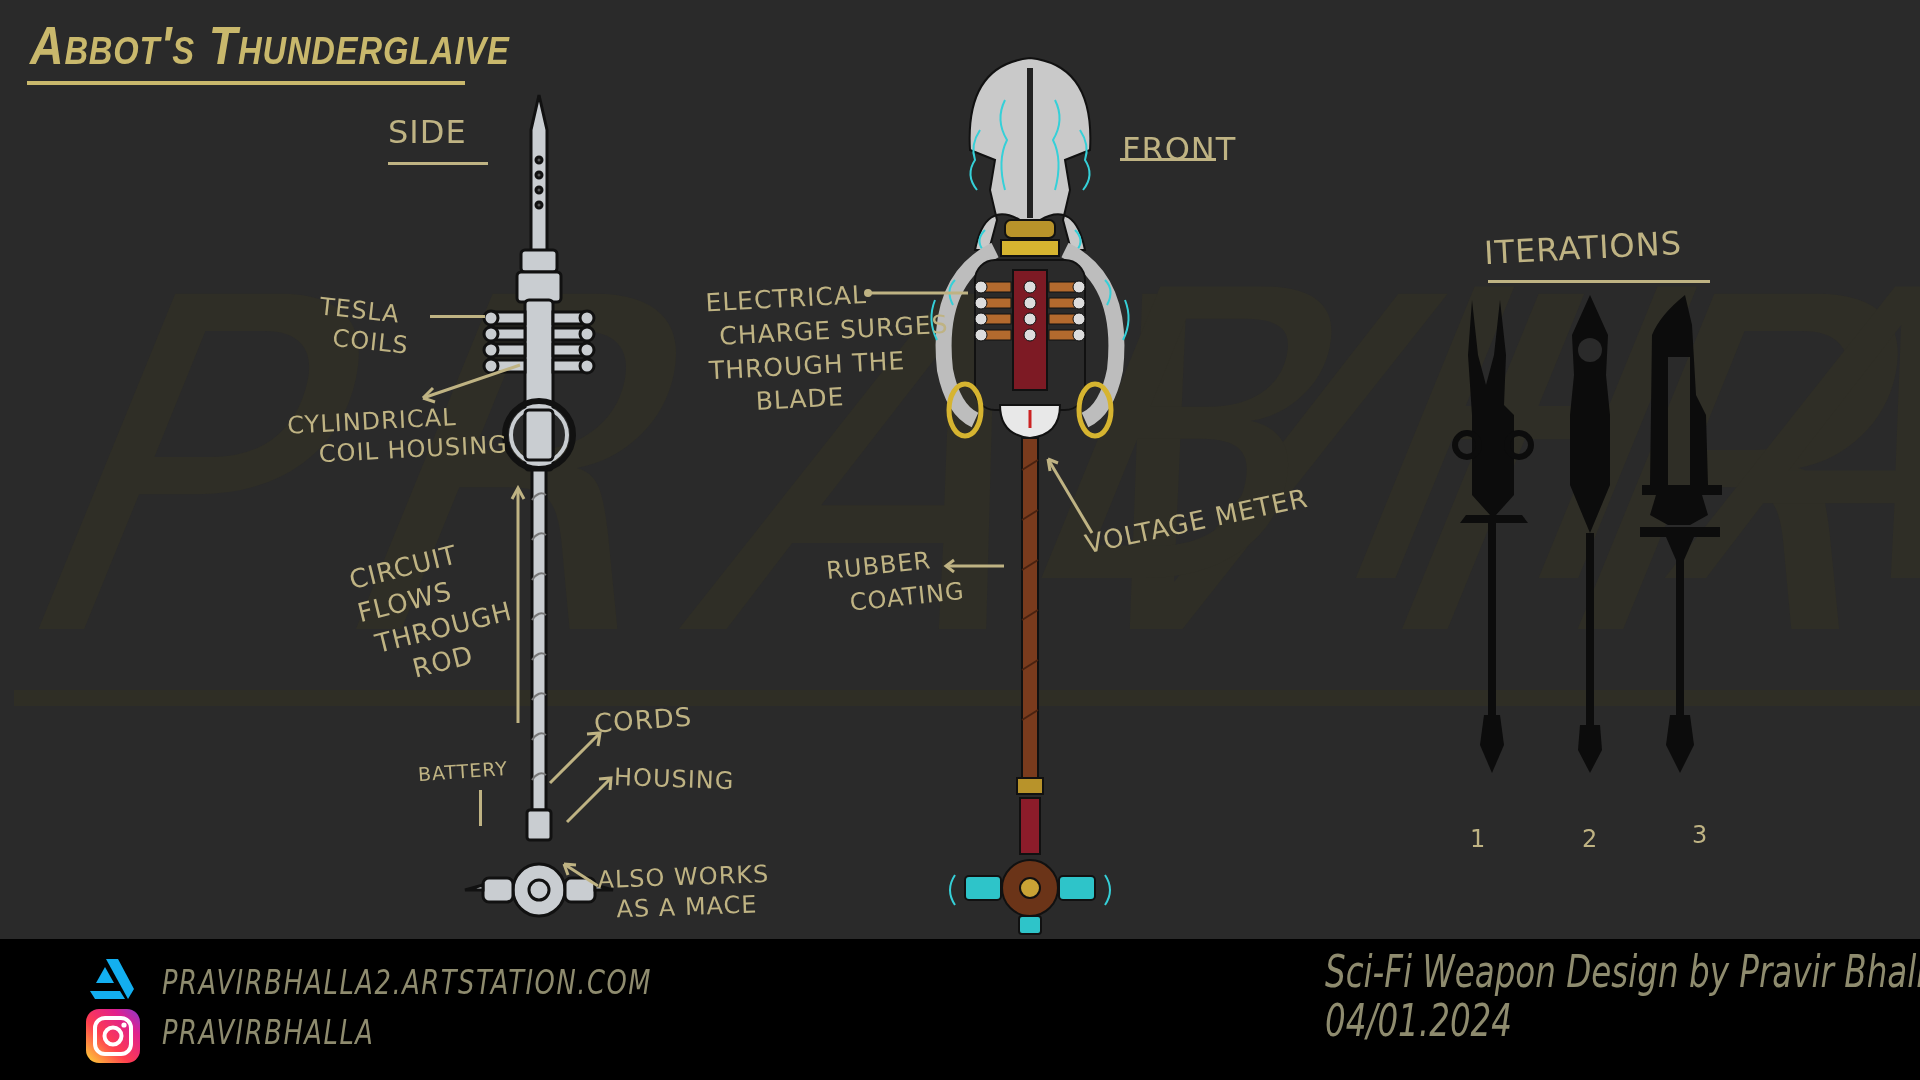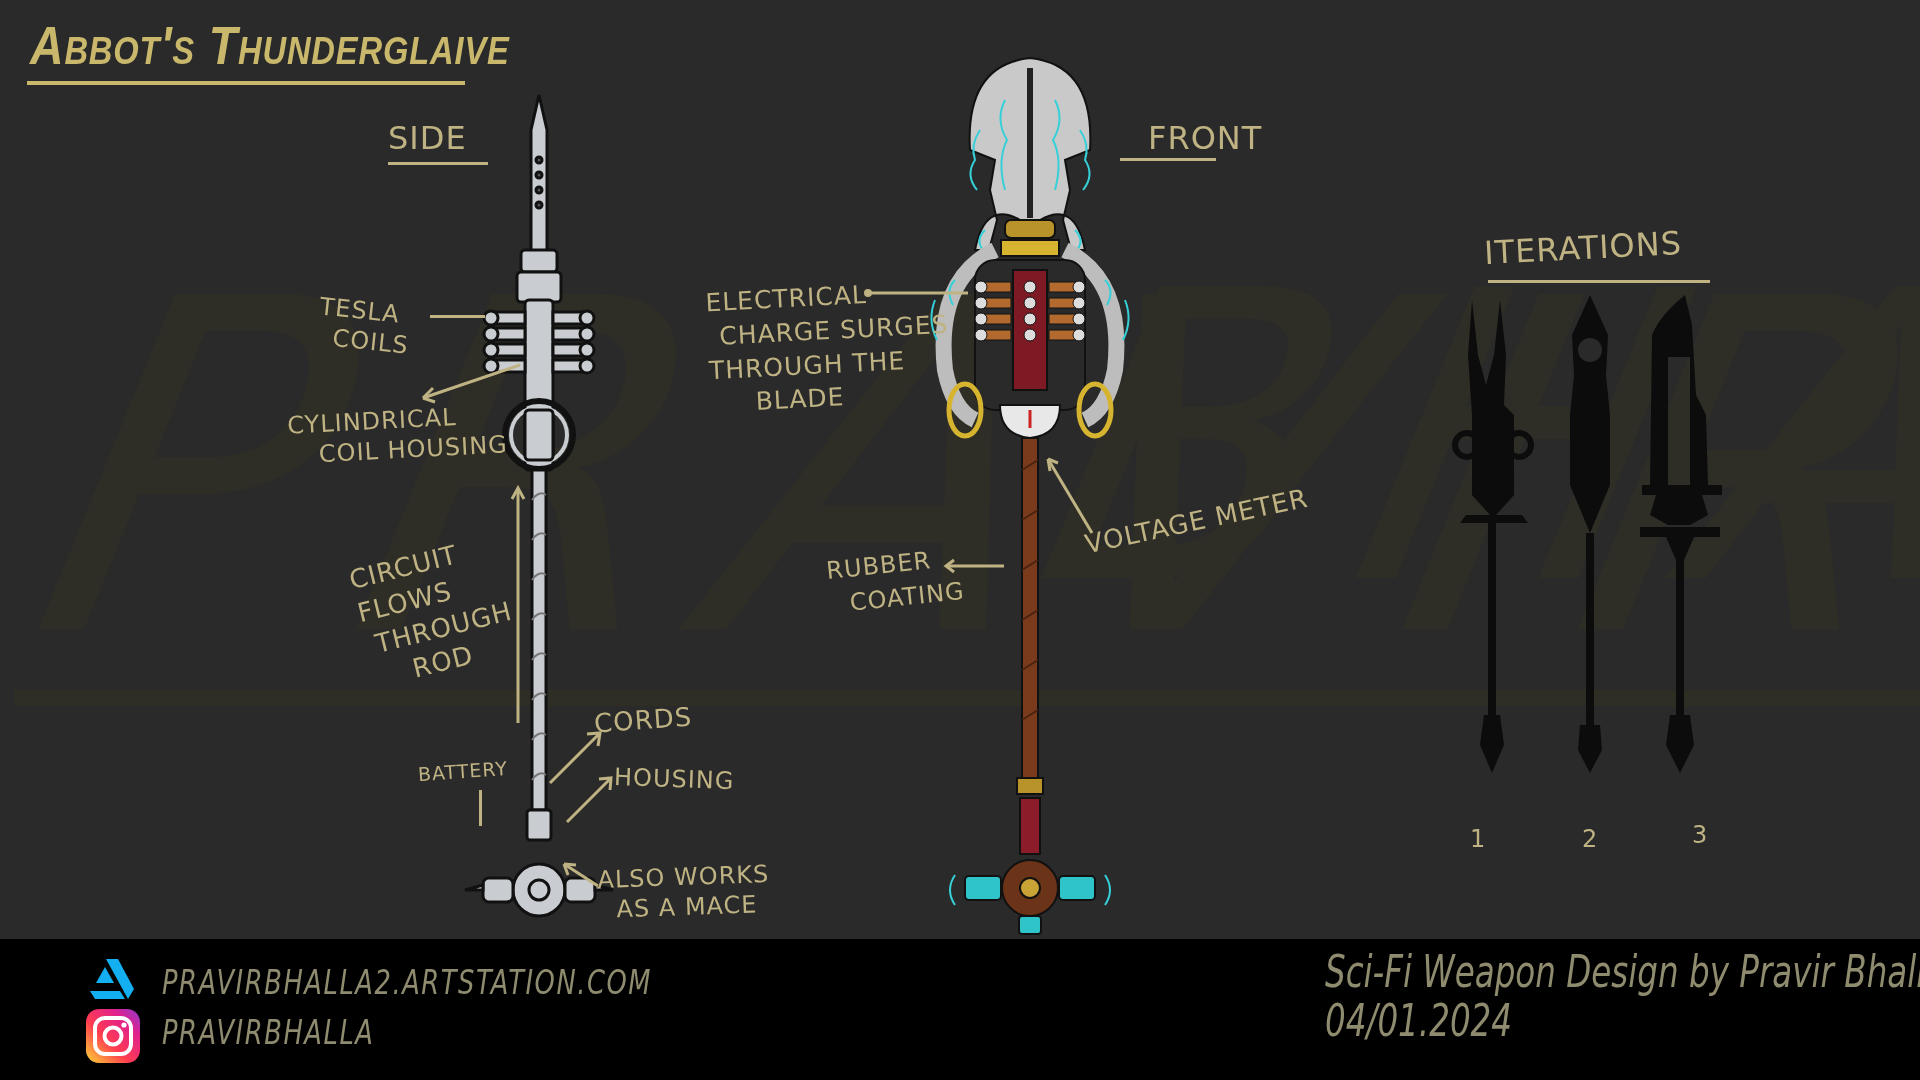--- a/index.html
+++ b/index.html
@@ -33,21 +33,21 @@
 
 <div class="canvas">
 
   <div class="watermark" style="left:60px; top:240px;">PRAVIR</div>
   <div class="watermark" style="left:1060px; top:240px; font-size:400px;">BHALLA</div>
   <div class="wm-line"></div>
 
   <div class="title">Abbot's Thunderglaive</div>
   <div class="title-underline"></div>
 
-  <div class="hand heading" style="left:388px; top:118px;">Side</div>
+  <div class="hand heading" style="left:388px; top:112px;">Side</div>
   <div class="uline" style="left:388px; top:162px; width:100px;"></div>
 
   <svg class="icon" style="left:455px; top:90px;" width="170" height="830" viewBox="0 0 170 830">
     <g stroke="#111" stroke-width="3" fill="#c9cdd1">
 
       <path d="M84 5 L92 40 L92 170 L84 180 L76 170 L76 40 Z"></path>
       <g fill="#555">
           <circle cx="84" cy="70" r="3"></circle>
           <circle cx="84" cy="85" r="3"></circle>
           <circle cx="84" cy="100" r="3"></circle>
@@ -147,21 +147,21 @@
 
   <div class="hand" style="left:598px; top:862px; font-size:24px; transform:rotate(-2deg);">
     <div>Also Works</div>
     <div style="padding-left:18px;">As  A  Mace</div>
   </div>
   <svg class="icon" style="left:560px; top:860px;" width="40" height="30">
     <line x1="38" y1="26" x2="4" y2="4" stroke="#bfb383" stroke-width="3"></line>
     <path d="M4 4 L16 5 M4 4 L8 15" stroke="#bfb383" stroke-width="3" fill="none"></path>
   </svg>
 
-  <div class="hand heading" style="left:1122px; top:118px;margin-left:26px;">Front</div>
+  <div class="hand heading" style="left:1122px; top:129px;">Front</div>
   <div class="uline" style="left:1120px; top:158px; width:96px;"></div>
 
   <svg class="icon" style="left:925px; top:50px;" width="210" height="890" viewBox="0 0 210 890">
 
     <path d="M105 8 Q40 15 45 100 L70 110 L65 140 L72 170 L64 200 L50 200 Q60 150 95 170 L105 175 L115 170 Q150 150 160 200 L146 200 L138 170 L145 140 L140 110 L165 100 Q170 15 105 8 Z" fill="#c9c9c9" stroke="#111" stroke-width="2"></path>
     <rect x="102" y="18" width="6" height="150" fill="#222"></rect>
     <g stroke="#35d0d8" stroke-width="2" fill="none">
       <path d="M55 80 Q45 95 50 110 Q40 125 52 140"></path>
         <path d="M155 80 Q165 95 160 110 Q170 125 158 140"></path>
       <path d="M60 180 Q50 190 58 200"></path>

